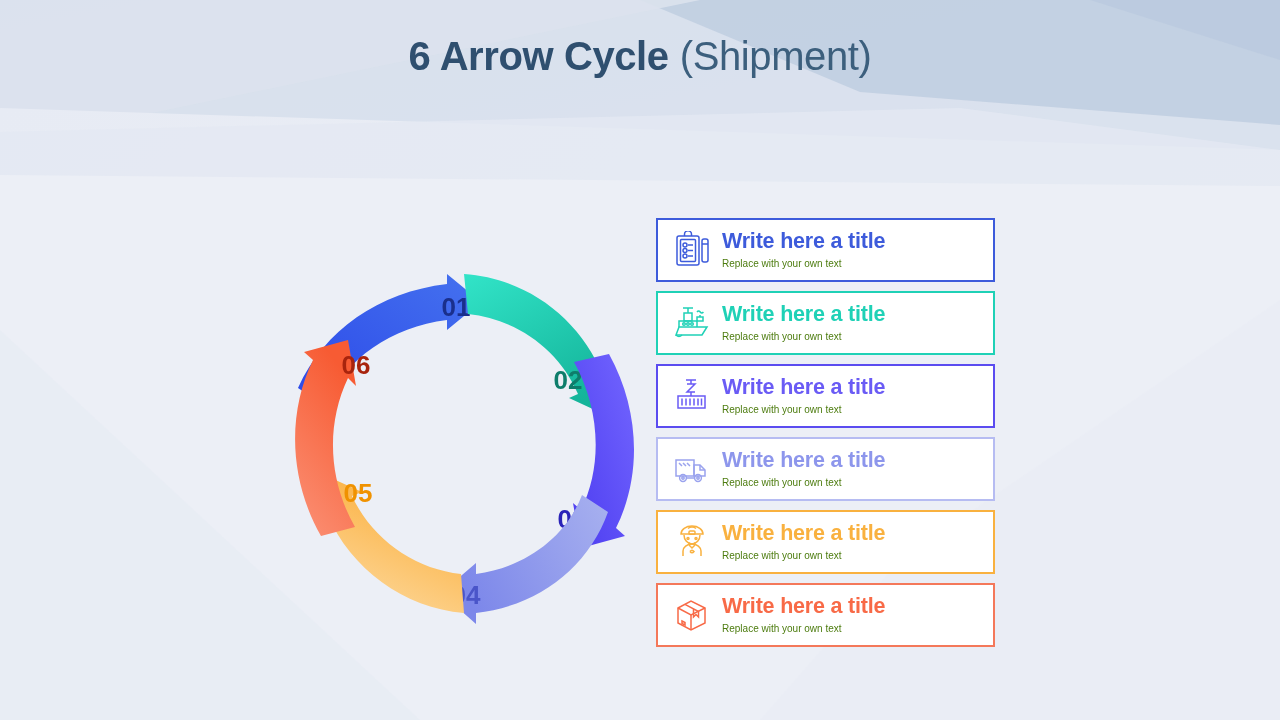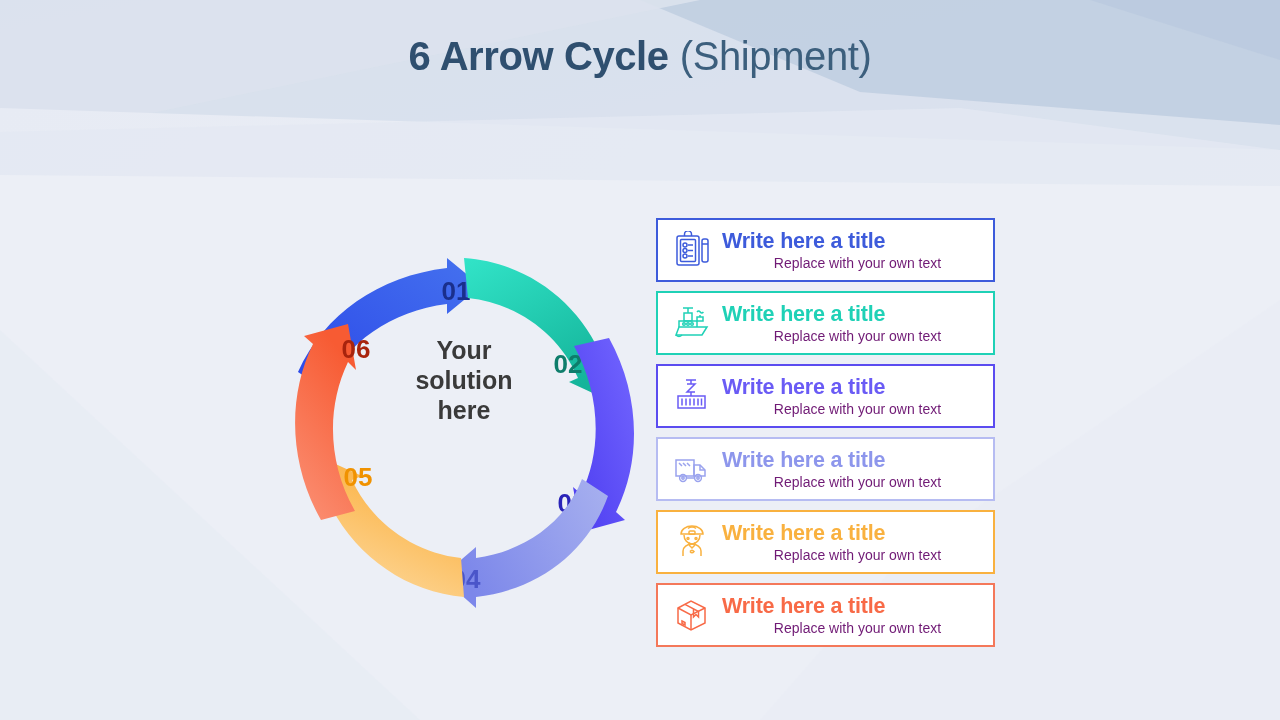--- a/index.html
+++ b/index.html
@@ -24,21 +24,21 @@
   #title .t-bold{font-weight:bold;color:#2f4f6f;letter-spacing:-0.4px;}
   #title .t-light{font-weight:normal;color:#3c5f7d;letter-spacing:-0.4px;}
 
   #subtitle{
     position:absolute;left:293px;top:132px;width:760px;
     font-size:14.5px;color:#4b4a55;line-height:20px;
     white-space:nowrap;
   }
 
   
-  #cycle-wrap{position:absolute;left:278px;top:240px;width:372px;height:390px;}
+  #cycle-wrap{position:absolute;left:278px;top:256px;width:372px;height:390px;}
   #cycle-svg{display:block;width:372px;height:390px;}
   #center-text{
     position:absolute;left:100px;top:95px;width:172px;
     text-align:center;
     font-size:25px;font-weight:bold;color:#3a3a3a;line-height:30px;
   }
 
   
   #cards{position:absolute;left:656px;top:218px;width:352px;}
   .card{
@@ -54,21 +54,21 @@
     width:56px;min-width:56px;height:44px;
     display:flex;align-items:center;justify-content:center;
     margin-left:6px;
   }
   .card .ico svg{display:block;}
   .card .txt{flex:1;padding-left:2px;}
   .card .c-title{
     font-size:21.5px;font-weight:bold;line-height:25px;letter-spacing:-0.2px;
   }
   .card .c-sub{
-    font-size:14px;color:#701a75;line-height:17px;margin-top:1px;text-align:center;
+    font-size:10px;color:#4d7c0f;line-height:17px;margin-top:1px;
   }
 </style>
 </head>
 <body>
 
 <svg id="bg" viewBox="0 0 1280 720" preserveAspectRatio="none">
   <defs>
     <linearGradient id="bgGrad" x1="0" y1="0" x2="0.35" y2="1">
       <stop offset="0" stop-color="#dfe5ef"></stop>
       <stop offset="0.45" stop-color="#eaeef6"></stop>
@@ -158,25 +158,20 @@
         <text x="80" y="246" font-family="Liberation Sans, sans-serif" font-size="26" font-weight="bold" fill="#f09200" text-anchor="middle">05</text>
       </g>
 
       <g>
         <path d="M 43 280 C 11 224 9 157 35 104 L 26 96 L 70 84 L 78 130 L 70 122
                  C 48 168 50 224 77 271 Z" fill="url(#g06)"></path>
         <text x="78" y="118" font-family="Liberation Sans, sans-serif" font-size="26" font-weight="bold" fill="#a8240d" text-anchor="middle">06</text>
       </g>
     </svg>
 
-    <div id="center-text">
-      <div>Your</div>
-      <div>solution</div>
-      <div>here</div>
-    </div>
   </div>
 
   <div id="cards">
 
     <div class="card" style="border-color: rgb(61, 91, 219);">
       <span class="ico">
         <svg width="36" height="38" viewBox="0 0 36 38" fill="none" stroke="#3d5bdb" stroke-width="1.5">
           <rect x="3" y="5" width="22" height="29" rx="2"></rect>
           <rect x="6.5" y="8.5" width="15" height="22" rx="1"></rect>
           <path d="M10.5 5 V3.2 a3.5 3.5 0 0 1 7 0 V5"></path>

